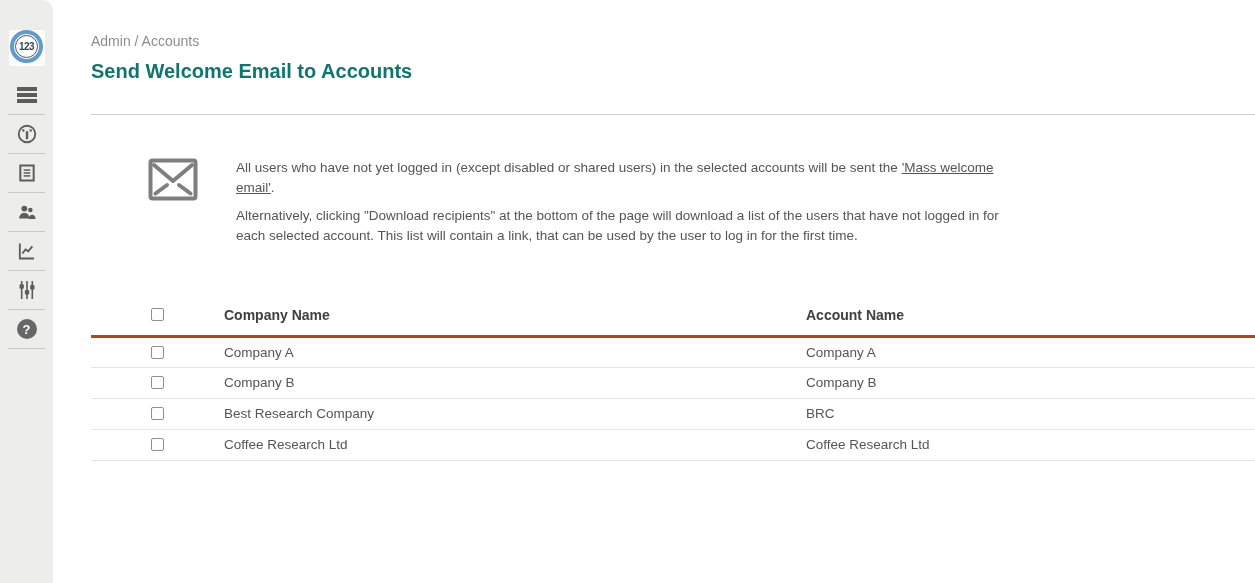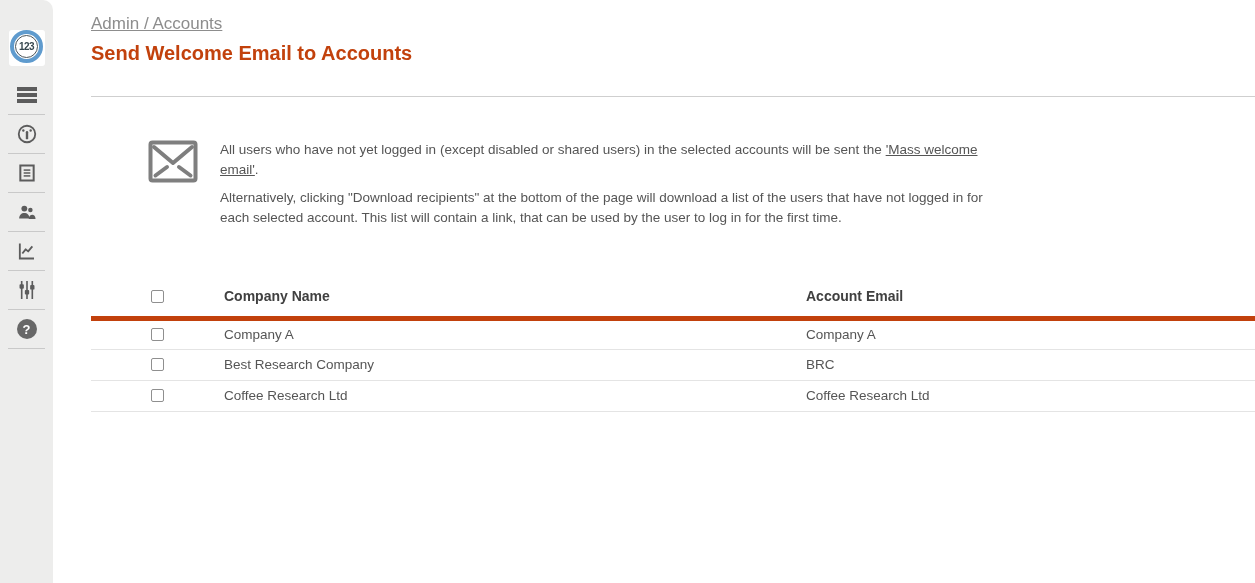--- a/index.html
+++ b/index.html
@@ -31,35 +31,35 @@
   }
   .nav-divider { height:1px; background:#c9c9c9; margin:0 8px; }
   .nav-item svg { display:block; }
   .help-circle {
     width:20px; height:20px; border-radius:50%; background:#676767; color:#fff;
     font-size:13px; font-weight:bold; display:flex; align-items:center; justify-content:center;
   }
 
   
   .main { margin-left:53px; padding-left:38px; }
-  .breadcrumb { padding-top:18px; font-size:17px; line-height:11px; color:#8d8d8d;text-decoration:underline; }
-  .page-title { margin-top:14px; font-size:20px; line-height:20px; font-weight:bold; color:#c2410c; }
+  .breadcrumb { padding-top:36px; font-size:14px; line-height:11px; color:#8d8d8d; }
+  .page-title { margin-top:14px; font-size:20px; line-height:20px; font-weight:bold; color:#0f766e; }
   .title-divider { margin-top:33px; height:1px; background:#cfcfcf; }
 
   
   .intro { margin-top:43px; display:flex; align-items:flex-start; }
   .envelope-wrap { margin-left:57px; flex:0 0 auto; }
-  .intro-text { margin-left:22px; max-width:778px; font-size:13.5px; line-height:19.5px; color:#555; }
+  .intro-text { margin-left:38px; max-width:778px; font-size:13.5px; line-height:19.5px; color:#555; }
   .intro-text p + p { margin-top:9px; }
   .mass-link { color:#555; text-decoration:underline; cursor:pointer; }
 
   
   .accounts-table { width:100%; border-collapse:collapse; margin-top:50px; table-layout:fixed; }
   .accounts-table th, .accounts-table td { text-align:left; vertical-align:middle; }
-  .accounts-table thead tr { height:41px; border-bottom:5px solid #c2410c; }
+  .accounts-table thead tr { height:41px; border-bottom:3px solid #c2410c; }
   .accounts-table tbody tr { height:31px; border-bottom:1px solid #e4e4e4; }
   .accounts-table th { font-size:14px; font-weight:bold; color:#404040; }
   .accounts-table td { font-size:13.5px; color:#555;margin-top:36px; }
   .cb-col { width:133px; }
   .company-col { width:582px; }
   .cb-cell { padding-left:60px; }
   input.cb {
     -webkit-appearance:none; appearance:none;
     width:13px; height:13px; border:1px solid #8f8f8f; border-radius:2px;
     background:#fff; display:block; cursor:pointer; margin:0;
@@ -184,32 +184,39 @@
         <col class="cb-col">
         <col class="company-col">
         <col>
       </colgroup>
     <thead>
       <tr>
         <th class="cb-cell">
           <input type="checkbox" class="cb" style="">
         </th>
         <th>Company Name</th>
-        <th>Account Email</th>
+        <th>Account Name</th>
       </tr>
     </thead>
     <tbody>
   <tr>
     <td class="cb-cell">
       <input type="checkbox" class="cb" style="">
     </td>
     <td>Company A</td>
     <td>Company A</td>
   </tr>
 
+  <tr>
+    <td class="cb-cell">
+      <input type="checkbox" class="cb" style="">
+    </td>
+    <td>Company B</td>
+    <td>Company B</td>
+  </tr>
 
 
   <tr>
     <td class="cb-cell">
       <input type="checkbox" class="cb" style="">
     </td>
     <td>Best Research Company</td>
     <td>BRC</td>
   </tr>
 

